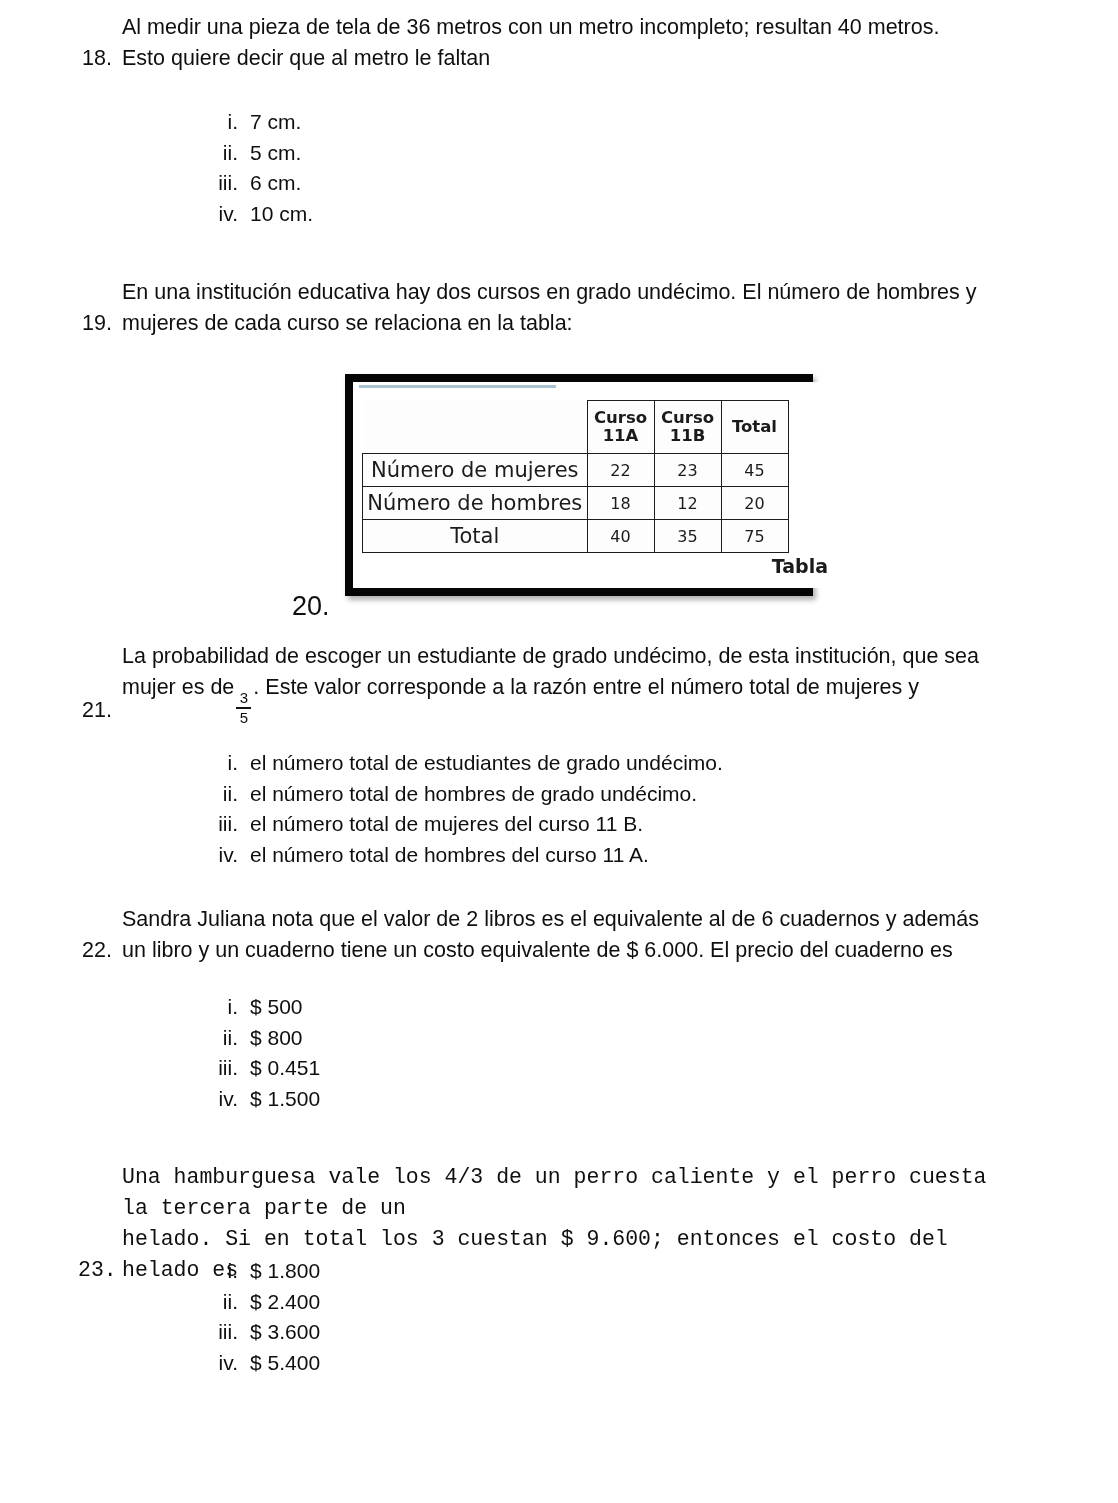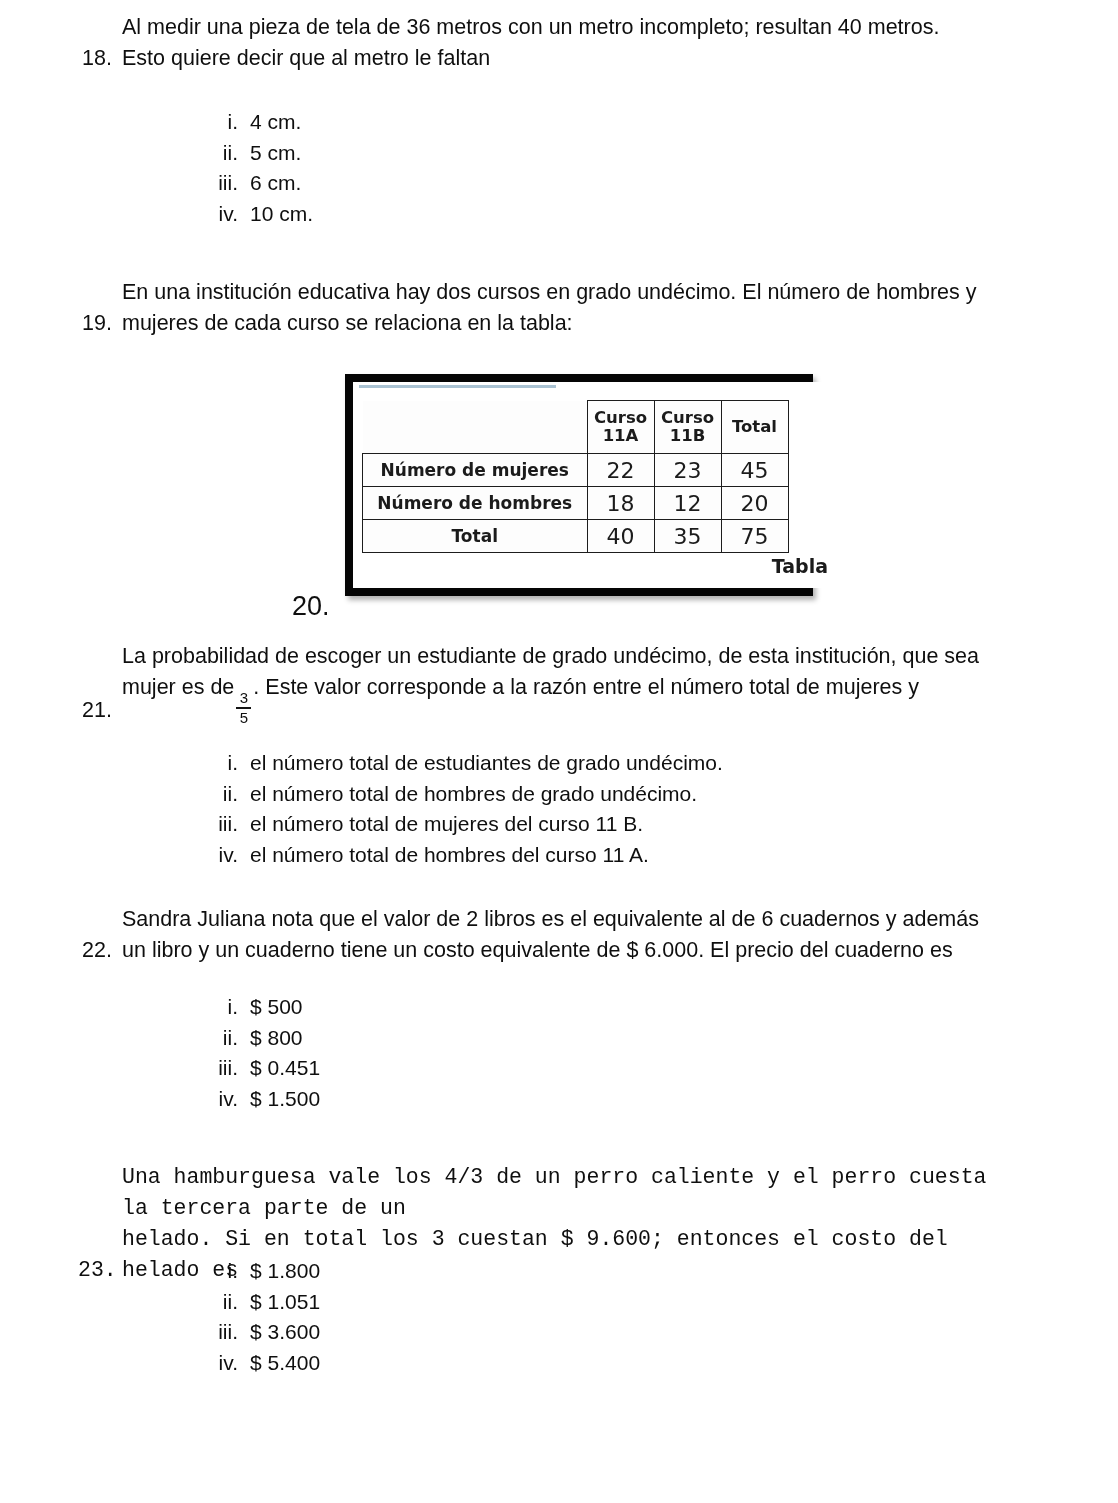--- a/index.html
+++ b/index.html
@@ -150,28 +150,28 @@
   td.col-head {
     font-weight: bold;
     font-size: 16.5px;
     line-height: 18px;
     width: 66px;
     height: 52px;
     padding: 2px 3px;
   }
   td.col-head .chl { display: block; }
   td.row-head {
-    font-weight: bold;
-    font-size: 17px;
+    font-weight: normal;
+    font-size: 21px;
     height: 32px;
     padding: 0 4px;
     white-space: nowrap;
   }
   td.cell {
-    font-size: 22px;
+    font-size: 16px;
     height: 32px;
     width: 66px;
     margin-left: 7px;
   }
   .fig-caption {
     position: absolute;
     right: 13px;
     top: 173px;
     font-family: "DejaVu Sans", sans-serif;
     font-weight: bold;
@@ -191,21 +191,21 @@
       <div class="q-text">
         <span class="ln">Al medir una pieza de tela de 36 metros con un metro incompleto; resultan 40 metros.</span>
         <span class="ln">Esto quiere decir que al metro le faltan</span>
       </div>
     </div>
   </div>
 
   <div class="options" style="left:190px; top:107px;">
     <div class="opt">
       <span class="opt-num">i.</span>
-      <span class="opt-label">4 cm.</span>
+      <span class="opt-label">7 cm.</span>
     </div>
     <div class="opt">
       <span class="opt-num">ii.</span>
       <span class="opt-label">5 cm.</span>
     </div>
     <div class="opt">
       <span class="opt-num">iii.</span>
       <span class="opt-label">6 cm.</span>
     </div>
     <div class="opt">
@@ -350,21 +350,21 @@
     </div>
   </div>
 
   <div class="options" style="left:190px; top:1256px;">
     <div class="opt">
       <span class="opt-num">i.</span>
       <span class="opt-label">$ 1.800</span>
     </div>
     <div class="opt">
       <span class="opt-num">ii.</span>
-      <span class="opt-label">$ 1.051</span>
+      <span class="opt-label">$ 2.400</span>
     </div>
     <div class="opt">
       <span class="opt-num">iii.</span>
       <span class="opt-label">$ 3.600</span>
     </div>
     <div class="opt">
       <span class="opt-num">iv.</span>
       <span class="opt-label">$ 5.400</span>
     </div>
   </div>

